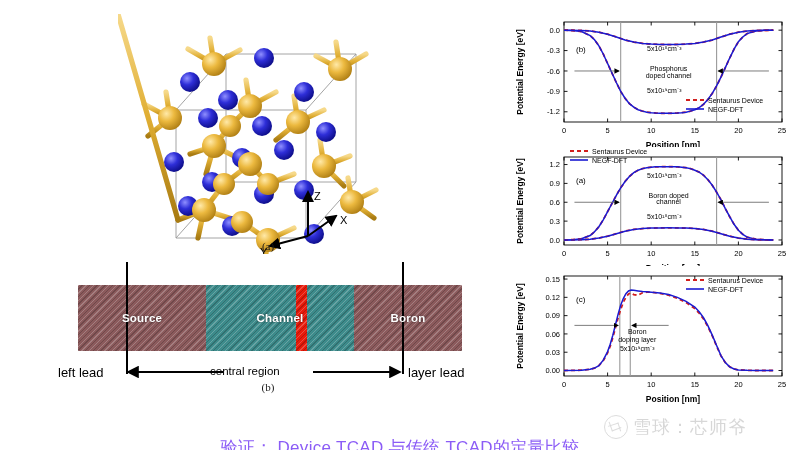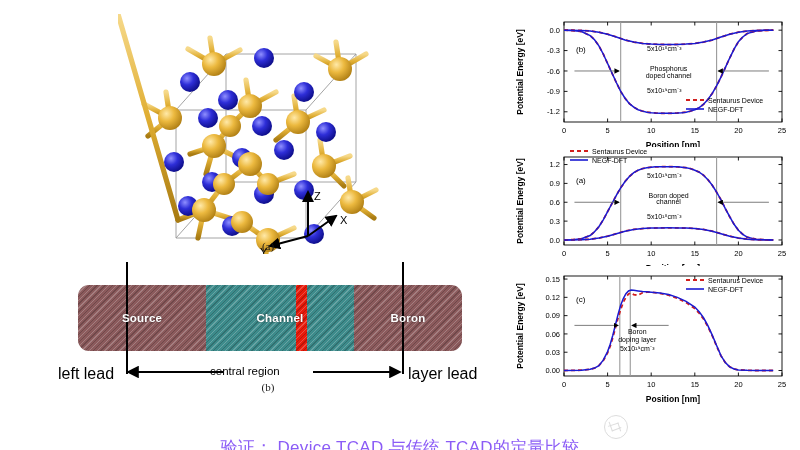--- a/index.html
+++ b/index.html
@@ -15,38 +15,38 @@
   .panel-caption{
     position:absolute;text-align:center;font-family:"Liberation Serif","DejaVu Serif",serif;
     font-size:11px;color:#1a1a1a;
   }
   #lattice-caption{left:118px;top:240px;width:300px;}
 
   
   #device-panel{position:absolute;left:58px;top:262px;width:420px;height:140px;}
   #device-bar{
     position:absolute;left:20px;top:23px;width:384px;height:66px;
-    overflow:hidden;border-radius:11px;
+    overflow:hidden;border-radius:1px;
   }
   .seg{position:absolute;top:0;height:100%;}
   .seg::after{
     content:"";position:absolute;inset:0;
     background-image:repeating-linear-gradient(135deg,
         rgba(255,255,255,.22) 0px, rgba(255,255,255,.22) 1px,
         rgba(0,0,0,.0) 1px, rgba(0,0,0,.0) 2.6px,
         rgba(0,0,0,.20) 2.6px, rgba(0,0,0,.20) 3.6px,
         rgba(0,0,0,.0) 3.6px, rgba(0,0,0,.0) 5.4px);
   }
   .seg-label{
     position:absolute;top:50%;transform:translateY(-50%);width:100%;text-align:center;
     color:#ffffff;font-weight:bold;font-size:11.5px;z-index:5;
     text-shadow:0 0 2px rgba(0,0,0,.55);letter-spacing:.2px;
   }
   .lead-rule{position:absolute;width:2px;background:#000;}
-  .lead-text{position:absolute;font-size:16px;color:#000;}
+  .lead-text{position:absolute;font-size:13px;color:#000;}
   .ctr-text{position:absolute;font-size:11.5px;color:#000;}
   #device-caption{left:58px;top:381px;width:420px;}
 
   
   .plot{position:absolute;background:#fff;}
   .plot svg{display:block;}
 
   
   #bottom-caption{
     position:absolute;left:0;top:436px;width:800px;text-align:center;
@@ -421,15 +421,16 @@
           <line x1="174" y1="23" x2="192" y2="23" stroke="#1a1ad1" stroke-width="1.6"></line>
           <text x="196" y="25.6" font-size="7" font-family="&quot;Liberation Sans&quot;,sans-serif" fill="#000">NEGF-DFT</text>
         </g>
       </svg>
     </div>
 
   <div id="bottom-caption">验证： Device TCAD 与传统 TCAD的定量比较</div>
 
   <div id="watermark">
     <div class="wm-logo"></div>
+    <div class="wm-text">雪球：芯师爷</div>
   </div>
 
 </div>
 
 </body></html>

